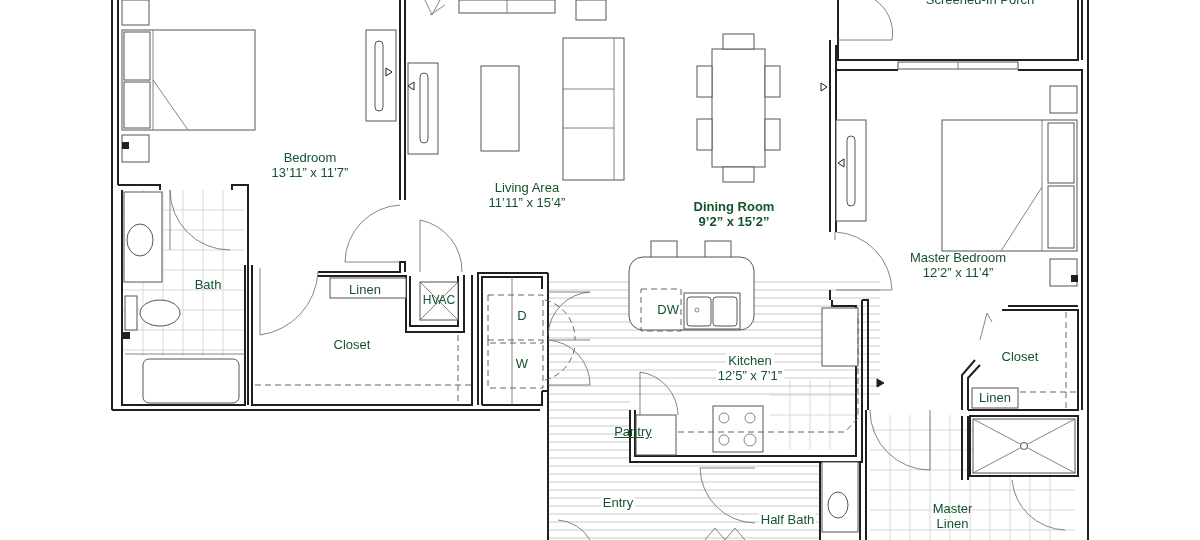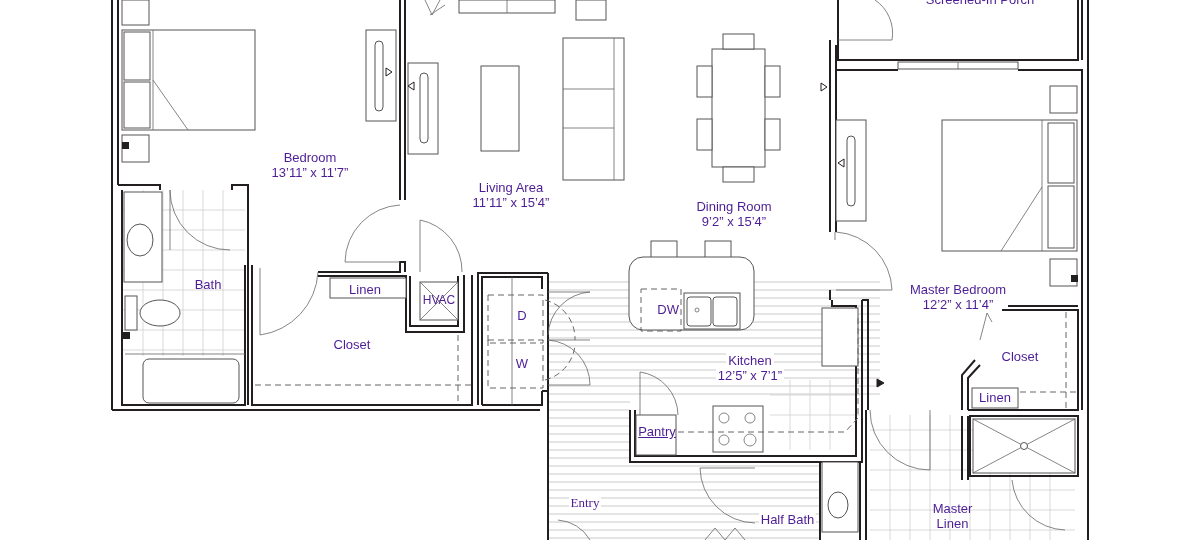--- a/index.html
+++ b/index.html
@@ -4,21 +4,21 @@
 <style>
   html, body { margin:0; padding:0; background:#ffffff; }
   body { width:1200px; height:540px; overflow:hidden; position:relative; font-family:"Liberation Sans", sans-serif; }
   #plan { position:absolute; left:0; top:0; width:1200px; height:540px; }
   .w { stroke:#231f20; stroke-width:2; fill:none; }
   .f { stroke:#555; stroke-width:1; fill:#fff; }
   .thin { stroke:#666; stroke-width:0.8; fill:none; }
   .dash { stroke:#666; stroke-width:1; fill:none; stroke-dasharray:6 4; }
   .tile { stroke:#cfcfcf; stroke-width:0.8; fill:none; }
   .hatch { stroke:#bdbdbd; stroke-width:0.8; }
-  .lbl { position:absolute; color:#4c1d95; font-size:13px; text-align:center; line-height:15px; white-space:nowrap; background:transparent; }
+  .lbl { position:absolute; color:#14532d; font-size:13px; text-align:center; line-height:15px; white-space:nowrap; background:transparent; }
   .lbl .bg { background:#fff; padding:0 2px; }
 </style>
 </head>
 <body>
 
 <svg id="plan" viewBox="0 0 1200 540" xmlns="http://www.w3.org/2000/svg">
 
   <g>
     <g class="hatch">
       <line x1="548" y1="282" x2="880" y2="282"></line>
@@ -282,57 +282,57 @@
     <path d="M827 87 L821 83 L821 91 Z"></path>
     <path d="M838 163 L844 159 L844 167 Z"></path>
     <path d="M884 383 L877 379 L877 387 Z" fill="#231f20"></path>
   </g>
 </svg>
 
 <div class="lbl" style="left:255px; top:150px; width:110px;">
   <div>Bedroom</div>
   <div>13’11” x 11’7”</div>
 </div>
-<div class="lbl" style="left:456px; top:180px; width:110px;text-align:center;">
+<div class="lbl" style="left:472px; top:180px; width:110px;text-align:center;">
   <div>Living Area</div>
   <div>11’11” x 15’4”</div>
 </div>
-<div class="lbl" style="left:679px; top:199px; width:110px;">
+<div class="lbl" style="left:679px; top:199px; width:110px;font-weight:bold;">
   <div>Dining Room</div>
-  <div>9’2” x 15’4”</div>
+  <div>9’2” x 15’2”</div>
 </div>
 <div class="lbl" style="left:900px; top:-8px; width:160px;">
   <div>Screened-In Porch</div>
 </div>
-<div class="lbl" style="left:893px; top:282px; width:130px;">
+<div class="lbl" style="left:893px; top:250px; width:130px;">
   <div>Master Bedroom</div>
   <div>12’2” x 11’4”</div>
 </div>
 <div class="lbl" style="left:188px; top:277px; width:40px;">
   <div>Bath</div>
 </div>
 <div class="lbl" style="left:322px; top:337px; width:60px;">
   <div>Closet</div>
 </div>
 <div class="lbl" style="left:700px; top:353px; width:100px;">
   <div><span class="bg">Kitchen</span></div>
   <div><span class="bg">12’5” x 7’1”</span></div>
 </div>
 <div class="lbl" style="left:990px; top:349px; width:60px;">
   <div>Closet</div>
 </div>
-<div class="lbl" style="left:560px; top:495px; width:50px;font-family:Liberation Serif, serif;">
+<div class="lbl" style="left:593px; top:495px; width:50px;">
   <span class="bg">Entry</span>
 </div>
 <div class="lbl" style="left:755px; top:512px; width:65px;">
   <span class="bg">Half Bath</span>
 </div>
 <div class="lbl" style="left:925px; top:501px; width:55px; white-space:normal;">
   <span>Master Linen</span>
 </div>
 
 <div class="lbl" style="left:340px; top:282px; width:50px;">Linen</div>
 <div class="lbl" style="left:419px; top:293px; width:40px; font-size:12px;">HVAC</div>
 <div class="lbl" style="left:512px; top:308px; width:20px;">D</div>
 <div class="lbl" style="left:512px; top:356px; width:20px;">W</div>
 <div class="lbl" style="left:643px; top:302px; width:36px;text-align:right;">DW</div>
-<div class="lbl" style="left:636px; top:424px; width:42px;text-decoration:underline;">Pantry</div>
+<div class="lbl" style="left:612px; top:424px; width:42px;text-decoration:underline;">Pantry</div>
 <div class="lbl" style="left:972px; top:390px; width:46px;">Linen</div>
 
 </body></html>

